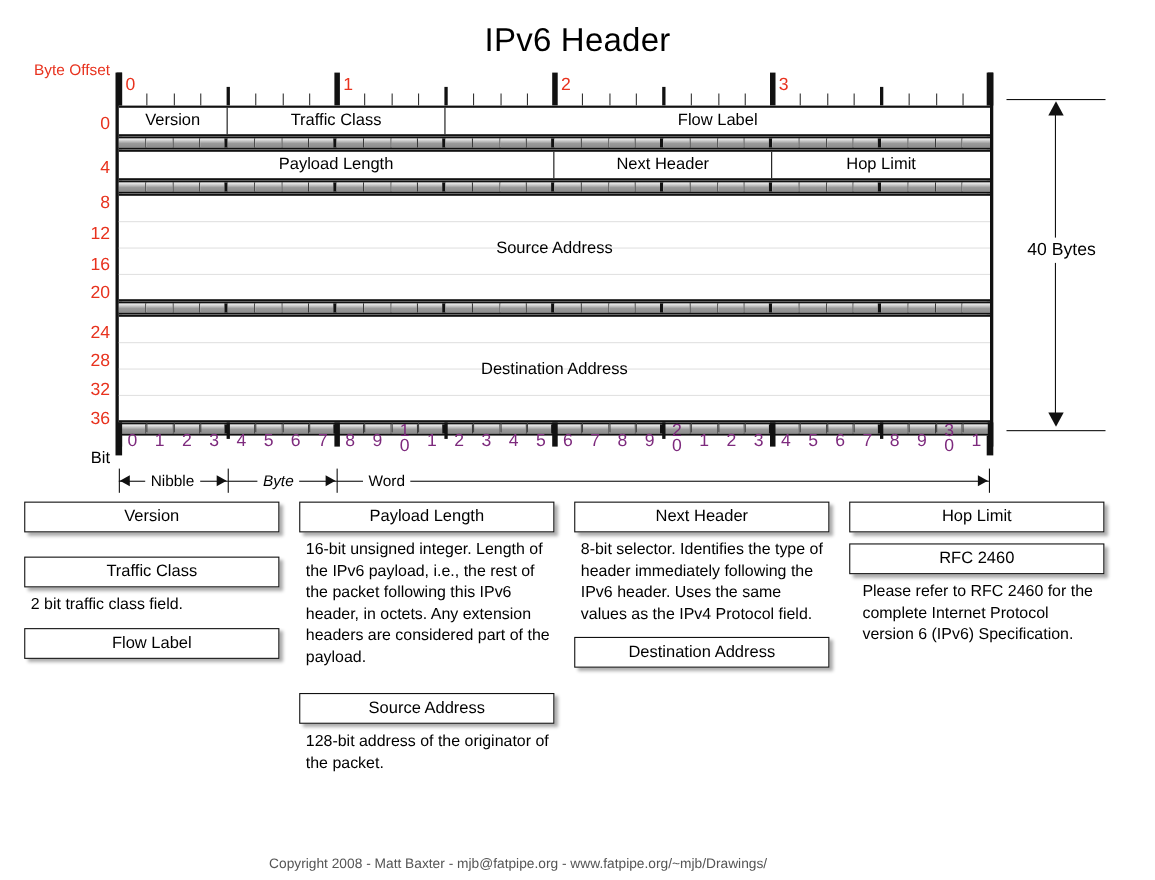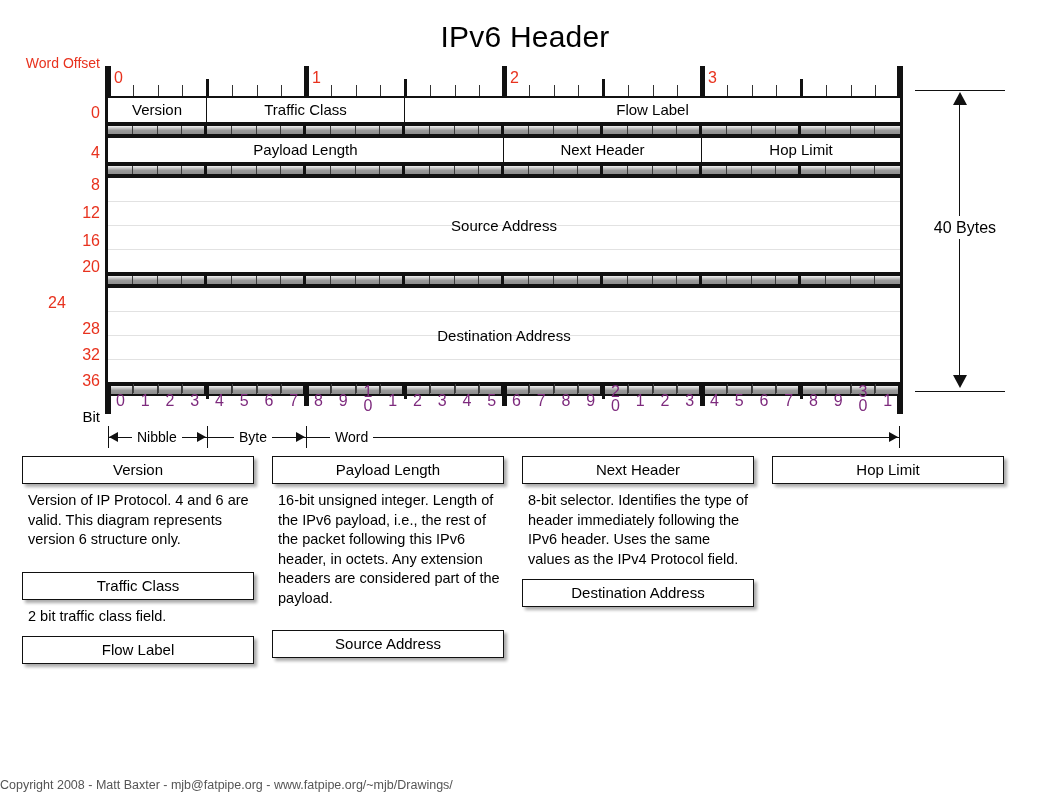--- a/index.html
+++ b/index.html
@@ -294,40 +294,41 @@
   }
   .desc-body.indent { padding-left: 12px; }
   .gap-s  { height: 10px; }
   .gap-m  { height: 22px; }
 
   
   #footer {
     position: absolute;
     left: 0; top: 778px;
     width: 942px;
+    text-align: center;
     font-size: 12.5px;
     color: #555;
   }
 </style>
 </head>
 <body>
 
 <div id="title">IPv6 Header</div>
 
-<div id="byte-offset-caption">Word
+<div id="byte-offset-caption">Byte
 Offset</div>
 
 <div id="offsets">
     <div class="offset-label" style="top: 105px;">0</div>
     <div class="offset-label" style="top: 145px;">4</div>
     <div class="offset-label" style="top: 177px;">8</div>
     <div class="offset-label" style="top: 205px;">12</div>
     <div class="offset-label" style="top: 233px;">16</div>
     <div class="offset-label" style="top: 259px;">20</div>
-    <div class="offset-label" style="top: 295px; text-align: center;">24</div>
+    <div class="offset-label" style="top: 295px;">24</div>
     <div class="offset-label" style="top: 321px;">28</div>
     <div class="offset-label" style="top: 347px;">32</div>
     <div class="offset-label" style="top: 373px;">36</div>
   </div>
 
 <div id="bit-caption">Bit</div>
 
 <div id="diagram">
   <div class="edge-bar left"></div>
   <div class="edge-bar right"></div>
@@ -622,58 +623,60 @@
   <div class="sc-vline" style="left:198px;"></div>
   <div class="sc-vline" style="left:791px;"></div>
 
   <div class="sc-line" style="left:0px;  width:99px;"></div>
   <div class="sc-arrow-l" style="left:1px;"></div>
   <div class="sc-arrow-r" style="left:89px;"></div>
   <div class="sc-label" style="left:24px;">Nibble</div>
 
   <div class="sc-line" style="left:99px; width:99px;"></div>
   <div class="sc-arrow-r" style="left:188px;"></div>
-  <div class="sc-label" style="left:126px;">Byte</div>
+  <div class="sc-label" style="left:126px;font-style:italic;">Byte</div>
 
   <div class="sc-line" style="left:198px; width:593px;"></div>
   <div class="sc-arrow-r" style="left:781px;"></div>
   <div class="sc-label" style="left:222px;">Word</div>
 </div>
 
 <div id="bytes-bracket">
   <div class="bk-hline" style="top:0px;"></div>
   <div class="bk-hline" style="top:301px;"></div>
   <div class="bk-vline"></div>
   <div class="bk-arrow-up"></div>
   <div class="bk-arrow-dn"></div>
   <div id="bytes-text">40
 Bytes</div>
 </div>
 
 <div id="desc-area">
   <div class="desc-col c1" id="desc-col-1">
       <div class="desc-head">Version</div>
-      <div class="desc-body">Version of IP Protocol.  4 and 6 are valid.  This diagram represents version 6 structure only.</div>
       <div class="gap-m"></div>
       <div class="desc-head">Traffic Class</div>
       <div class="desc-body">2 bit traffic class field.</div>
       <div class="gap-s"></div>
       <div class="desc-head">Flow Label</div>
     </div>
   <div class="desc-col c2" id="desc-col-2">
       <div class="desc-head">Payload Length</div>
       <div class="desc-body">16-bit unsigned integer. Length of the IPv6 payload, i.e., the rest of the packet following this IPv6 header, in octets.  Any extension headers are considered part of the payload.</div>
       <div class="gap-m"></div>
       <div class="desc-head">Source Address</div>
+      <div class="desc-body">128-bit address of the originator of the packet.</div>
     </div>
   <div class="desc-col c3" id="desc-col-3">
       <div class="desc-head">Next Header</div>
       <div class="desc-body">8-bit selector.  Identifies the type of header immediately following the IPv6 header. Uses the same values as the IPv4 Protocol field.</div>
       <div class="gap-s"></div>
       <div class="desc-head">Destination Address</div>
     </div>
   <div class="desc-col c4" id="desc-col-4">
       <div class="desc-head">Hop Limit</div>
       <div class="gap-s"></div>
+      <div class="desc-head">RFC 2460</div>
+      <div class="desc-body indent">Please refer to RFC 2460 for the complete Internet Protocol version 6 (IPv6) Specification.</div>
     </div>
 </div>
 
 <div id="footer">Copyright 2008 - Matt Baxter - mjb@fatpipe.org - www.fatpipe.org/~mjb/Drawings/</div>
 
 </body></html>

